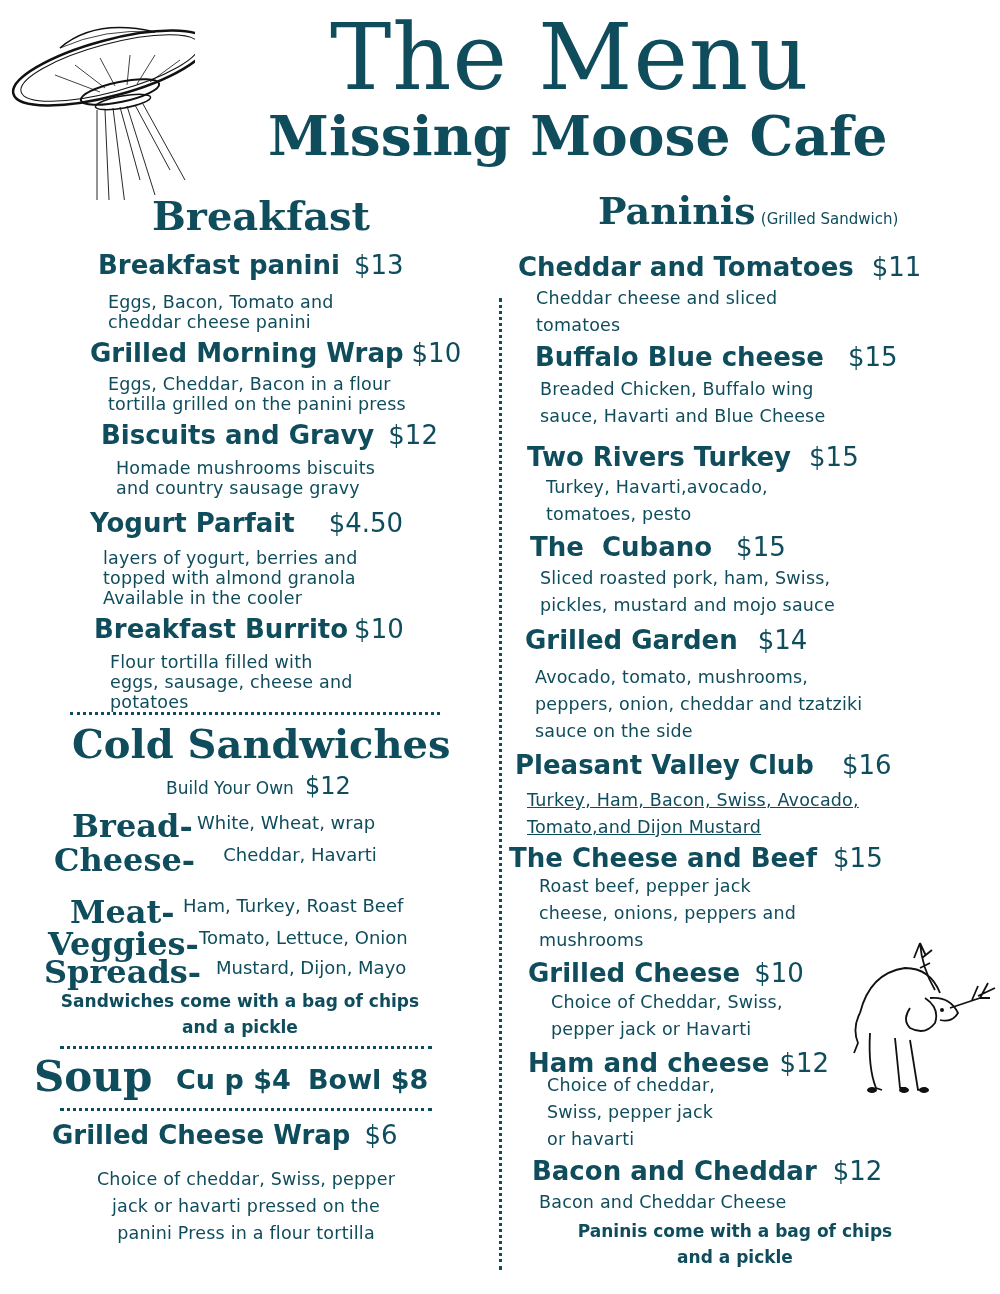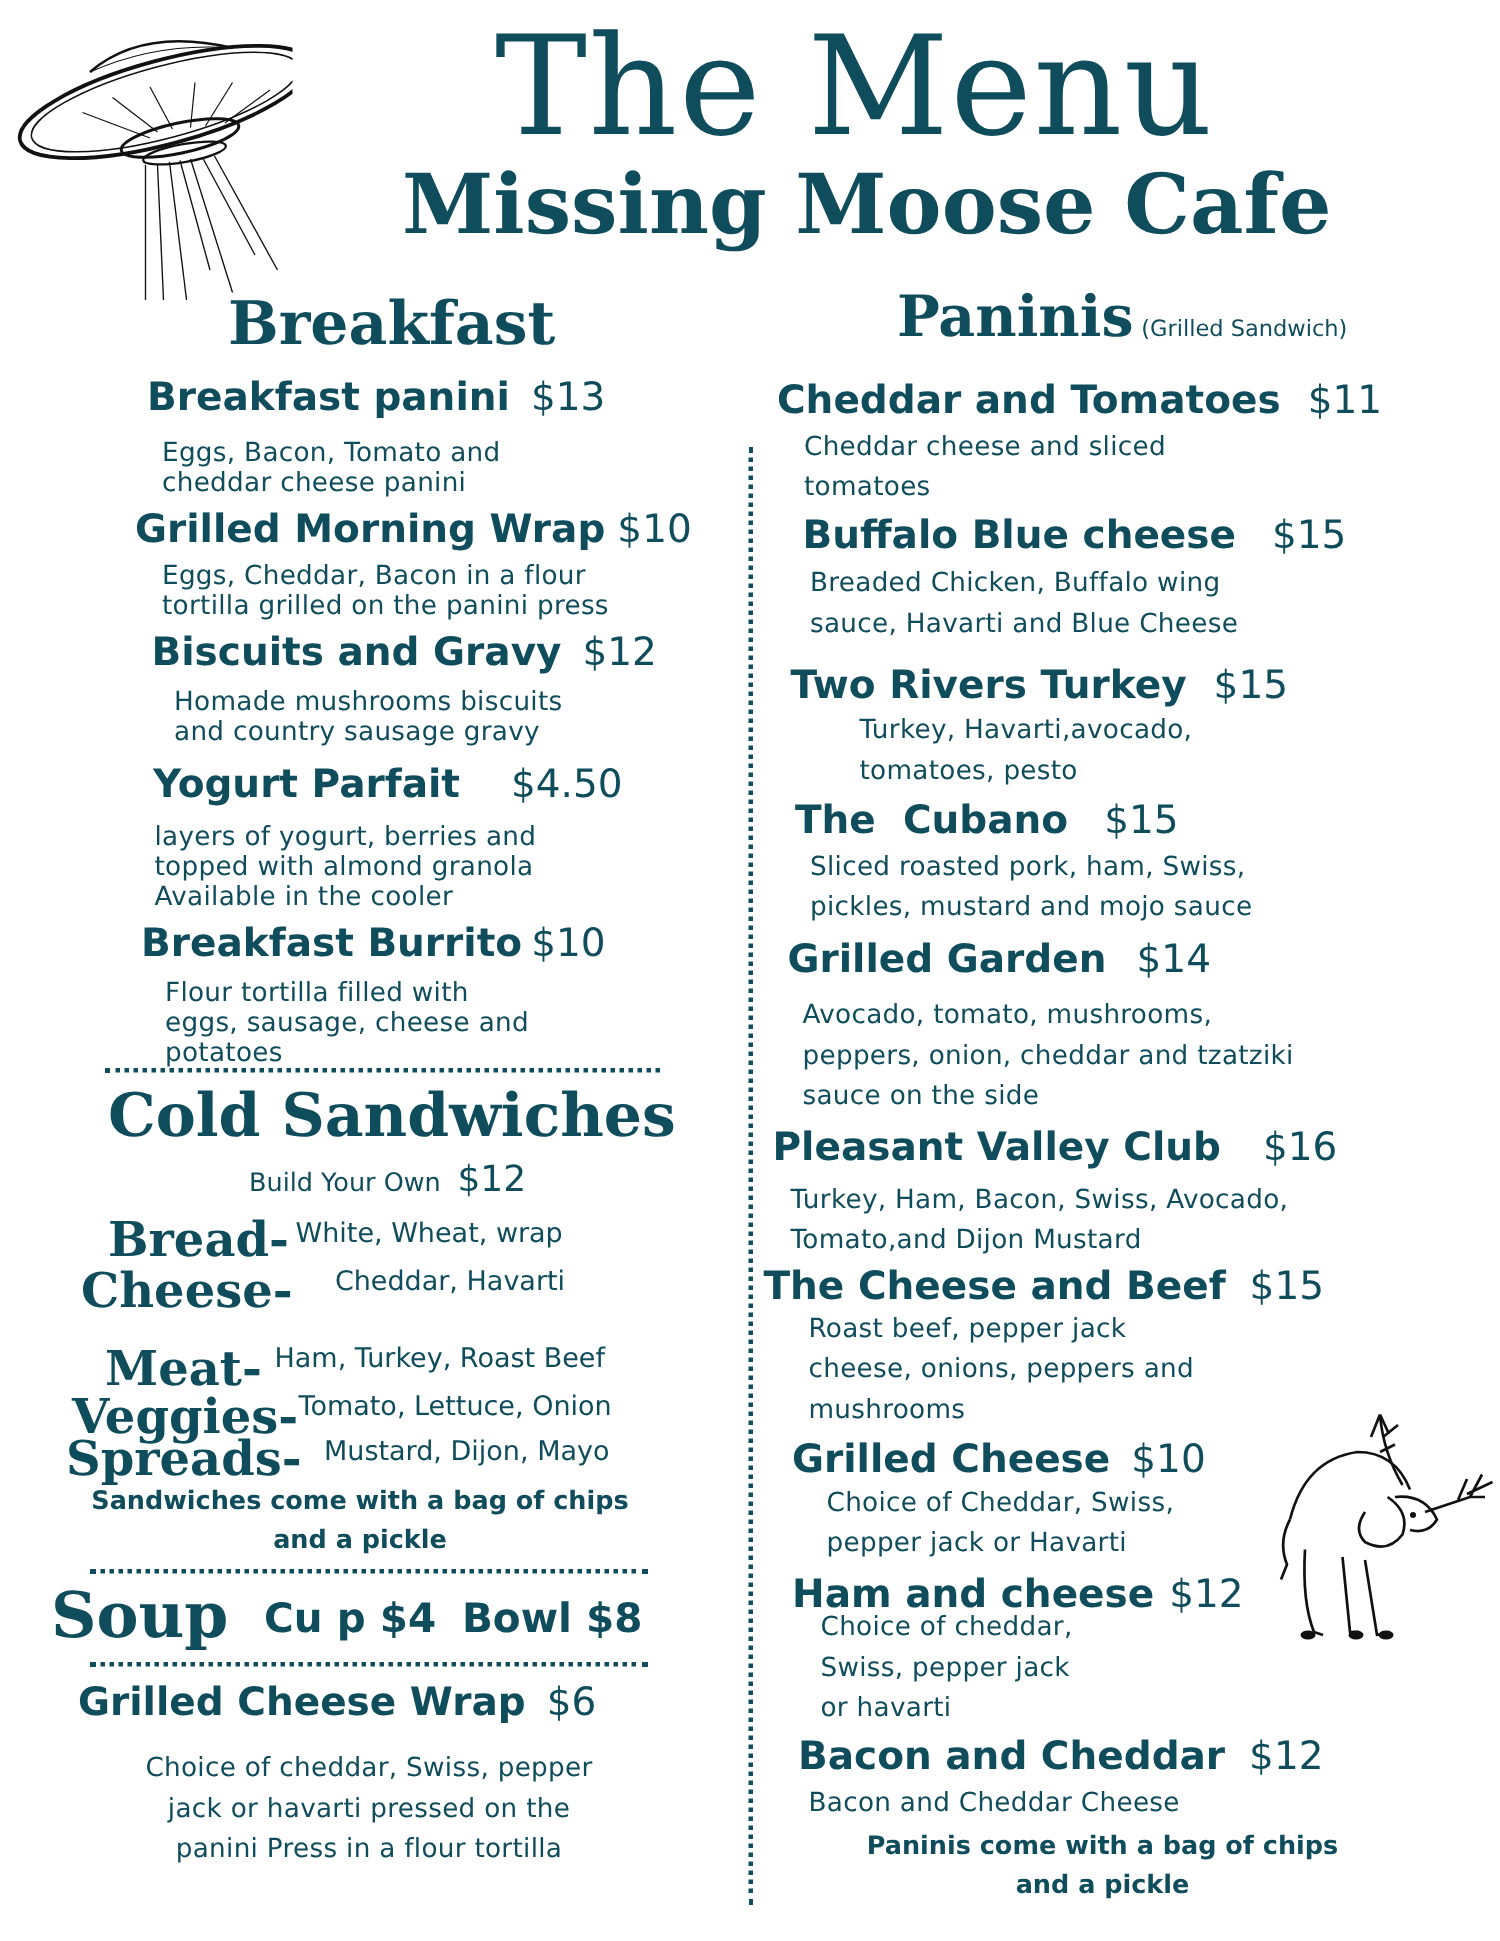--- a/index.html
+++ b/index.html
@@ -76,21 +76,21 @@
 </div>
 
 <div class="abs item" style="left:101px;top:422px;">
   <span>Biscuits and Gravy</span><span class="price">$12</span>
 </div>
 <div class="abs desc" style="left:116px;top:458px;">
   <div>Homade mushrooms biscuits</div>
   <div>and country sausage gravy</div>
 </div>
 
-<div class="abs item" style="left:102px;top:510px;">
+<div class="abs item" style="left:90px;top:510px;">
   <span>Yogurt Parfait</span><span class="price" style="margin-left:34px;">$4.50</span>
 </div>
 <div class="abs desc" style="left:103px;top:548px;">
   <div>layers of yogurt, berries and</div>
   <div>topped with almond granola</div>
   <div>Available in the cooler</div>
 </div>
 
 <div class="abs item" style="left:94px;top:616px;">
   <span>Breakfast Burrito</span><span class="price" style="margin-left:6px;">$10</span>
@@ -167,21 +167,21 @@
   <span>Buffalo Blue cheese</span><span class="price" style="margin-left:24px;">$15</span>
 </div>
 <div class="abs desc wide" style="left:540px;top:376px;">
   <div>Breaded Chicken, Buffalo wing</div>
   <div>sauce, Havarti and Blue Cheese</div>
 </div>
 
 <div class="abs item" style="left:527px;top:444px;">
   <span>Two Rivers Turkey</span><span class="price" style="margin-left:18px;">$15</span>
 </div>
-<div class="abs desc wide" style="left:573px;top:474px;">
+<div class="abs desc wide" style="left:546px;top:474px;">
   <div>Turkey, Havarti,avocado,</div>
   <div>tomatoes, pesto</div>
 </div>
 
 <div class="abs item" style="left:530px;top:534px;">
   <span style="white-space:pre;">The  Cubano</span><span class="price" style="margin-left:24px;">$15</span>
 </div>
 <div class="abs desc wide" style="left:540px;top:565px;">
   <div>Sliced roasted pork, ham, Swiss,</div>
   <div>pickles, mustard and mojo sauce</div>
@@ -192,21 +192,21 @@
 </div>
 <div class="abs desc wide" style="left:535px;top:664px;">
   <div>Avocado, tomato, mushrooms,</div>
   <div>peppers, onion, cheddar and tzatziki</div>
   <div>sauce on the side</div>
 </div>
 
 <div class="abs item" style="left:515px;top:752px;">
   <span>Pleasant Valley Club</span><span class="price" style="margin-left:28px;">$16</span>
 </div>
-<div class="abs desc wide" style="left:527px;top:787px;">
+<div class="abs desc wide" style="left:527px;top:787px;text-decoration:underline;">
   <div>Turkey, Ham, Bacon, Swiss, Avocado,</div>
   <div>Tomato,and Dijon Mustard</div>
 </div>
 
 <div class="abs item" style="left:509px;top:845px;">
   <span>The Cheese and Beef</span><span class="price" style="margin-left:16px;">$15</span>
 </div>
 <div class="abs desc wide" style="left:539px;top:873px;">
   <div>Roast beef, pepper jack</div>
   <div>cheese, onions, peppers and</div>

